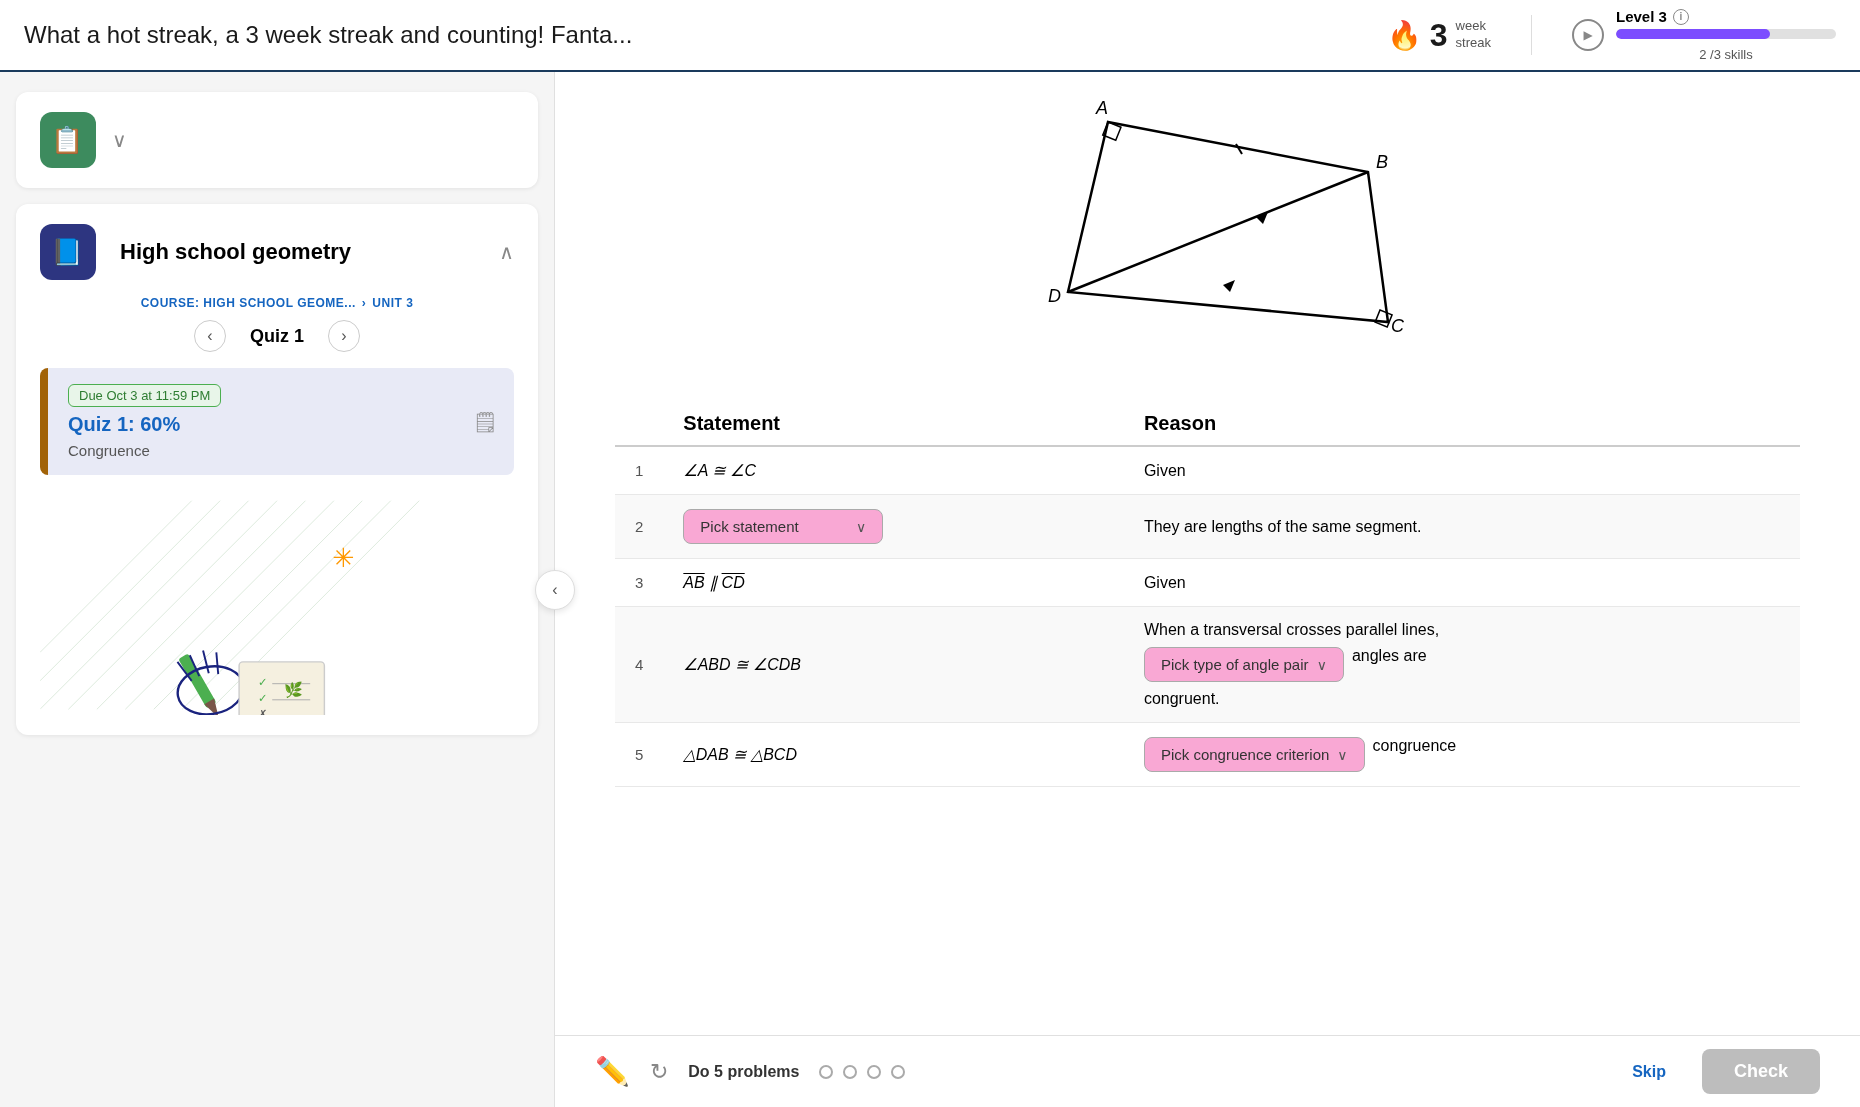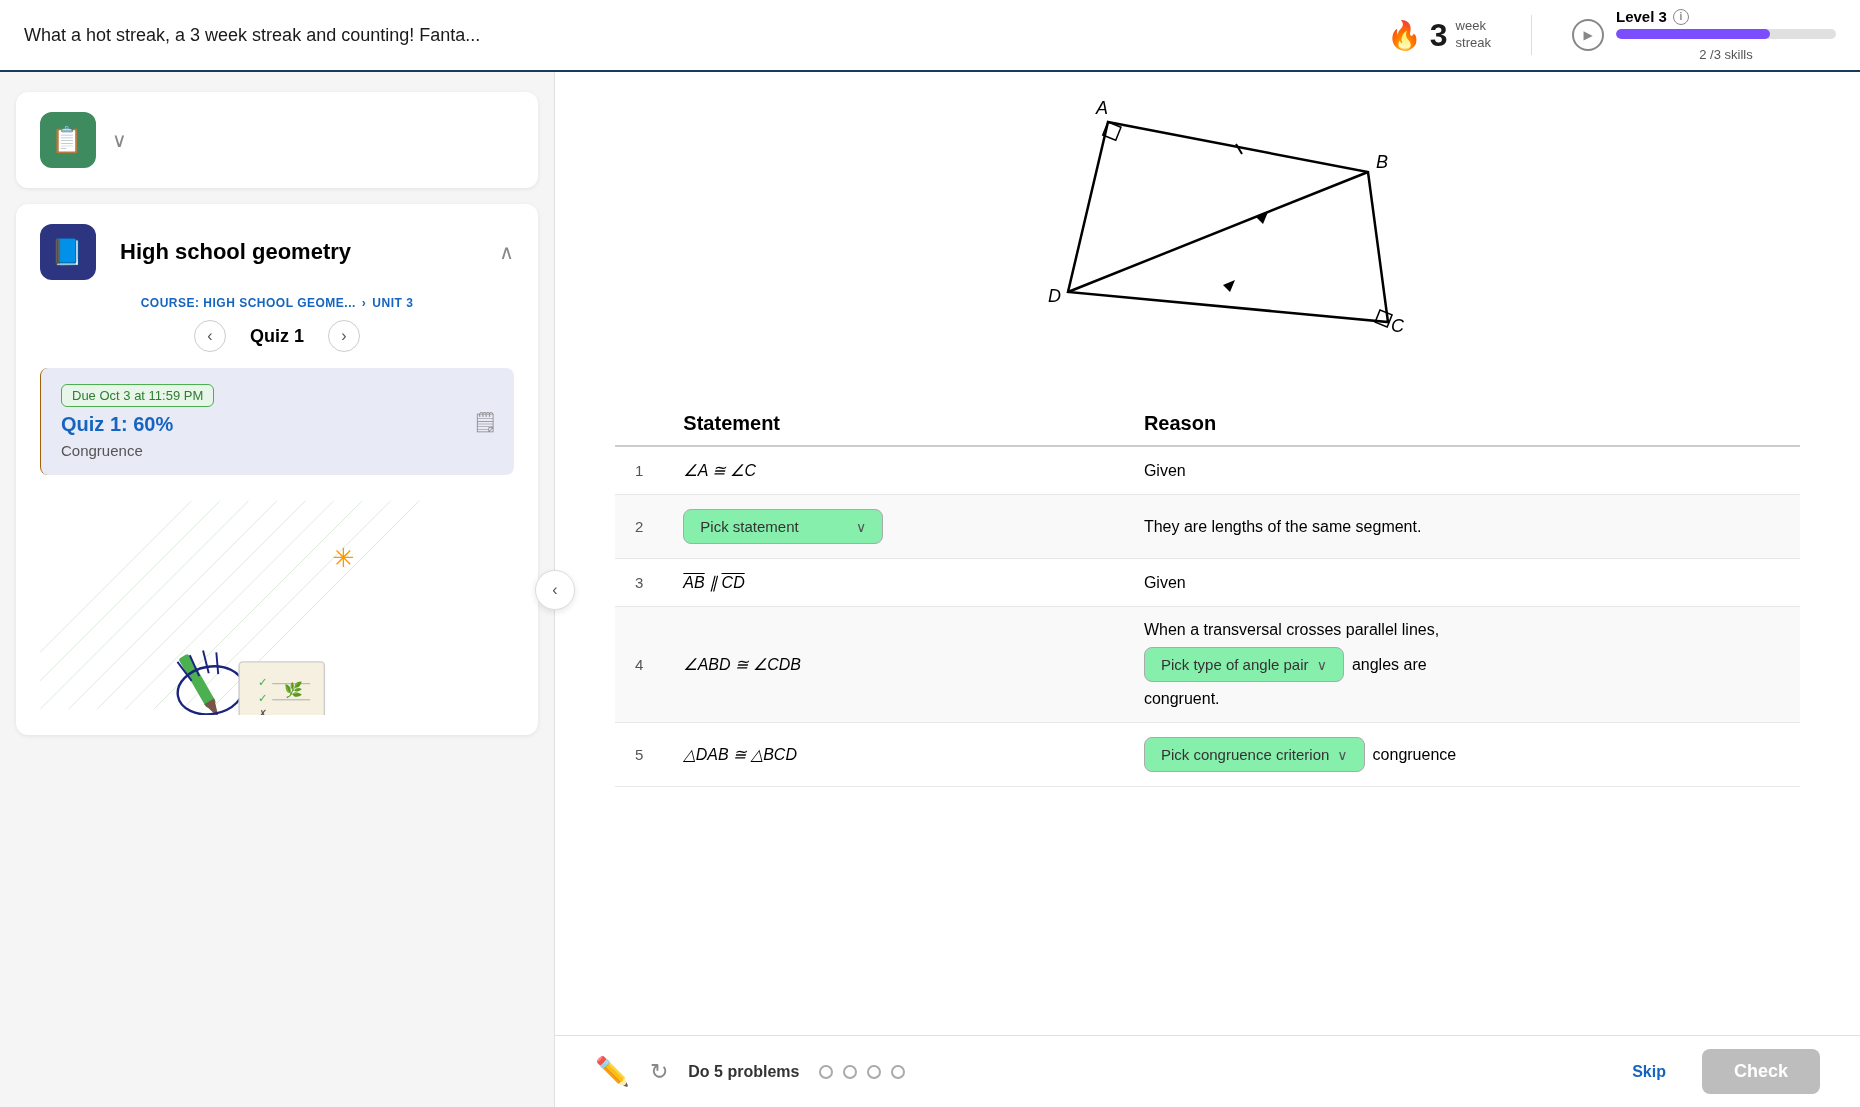--- a/index.html
+++ b/index.html
@@ -9,21 +9,21 @@
     .top-banner {
       background: white;
       border-bottom: 2px solid #1a3a5c;
       height: 72px;
       display: flex;
       align-items: center;
       padding: 0 24px;
       gap: 32px;
     }
     .banner-text {
-      font-size: 18px;
+      font-size: 24px;
       font-weight: 500;
       color: #1a1a1a;
       flex: 1;
     }
     .streak-section {
       display: flex;
       align-items: center;
       gap: 8px;
     }
     .fire-icon { font-size: 28px; }
@@ -109,21 +109,21 @@
     .nav-arrow {
       width: 32px; height: 32px; border-radius: 50%; border: 1px solid #ccc;
       display: flex; align-items: center; justify-content: center; cursor: pointer; font-size: 16px; color: #555;
     }
     .quiz-title { font-size: 18px; font-weight: 700; }
 
     .quiz-item {
       background: #e8eaf6;
       border-radius: 8px;
       padding: 16px 20px;
-      border-left: 1px solid #a16207;
+      border-left: 8px solid #a16207;
       position: relative;
       display: flex;
       flex-direction: column;
       gap: 6px;
     }
     .due-badge {
       display: inline-block; background: #e8f5e9; border: 1px solid #4caf50;
       border-radius: 6px; padding: 3px 10px; font-size: 13px; color: #2e7d32; font-weight: 500;
       width: fit-content;
     }
@@ -193,21 +193,21 @@
       vertical-align: middle;
     }
     .proof-table tr:nth-child(even) { background: #f9f9f9; }
     .row-num { color: #555; font-size: 15px; width: 30px; }
 
     .math-text { font-style: italic; font-size: 16px; }
 
     .dropdown-btn {
       display: flex; align-items: center; gap: 8px;
       border: 1.5px solid #aaa; border-radius: 8px; padding: 8px 16px;
-      background: #86efac; cursor: pointer; font-size: 15px; color: #333;
+      background: #f9a8d4; cursor: pointer; font-size: 15px; color: #333;
       min-width: 200px; justify-content: space-between;
     }
     .dropdown-arrow { color: #555; font-size: 14px; }
 
     
     .bottom-bar {
       height: 72px;
       background: white;
       border-top: 1px solid #e0e0e0;
       display: flex;
@@ -235,21 +235,21 @@
 
     
     .overline { text-decoration: overline; }
 
     
     .reason-cell-4 {
       display: flex;
       flex-direction: column;
       gap: 8px;
     }
-    .angles-text { display: flex; align-items: center; gap: 8px; flex-wrap: wrap; }
+    .angles-text { display: flex; align-items: flex-start; gap: 8px; flex-wrap: wrap; }
   </style>
 </head>
 <body>
 
 <div class="top-banner">
   <span class="banner-text">What a hot streak, a 3 week streak and counting! Fanta...</span>
   <div class="streak-section">
     <span class="fire-icon">🔥</span>
     <span class="streak-number">3</span>
     <div class="streak-label">

